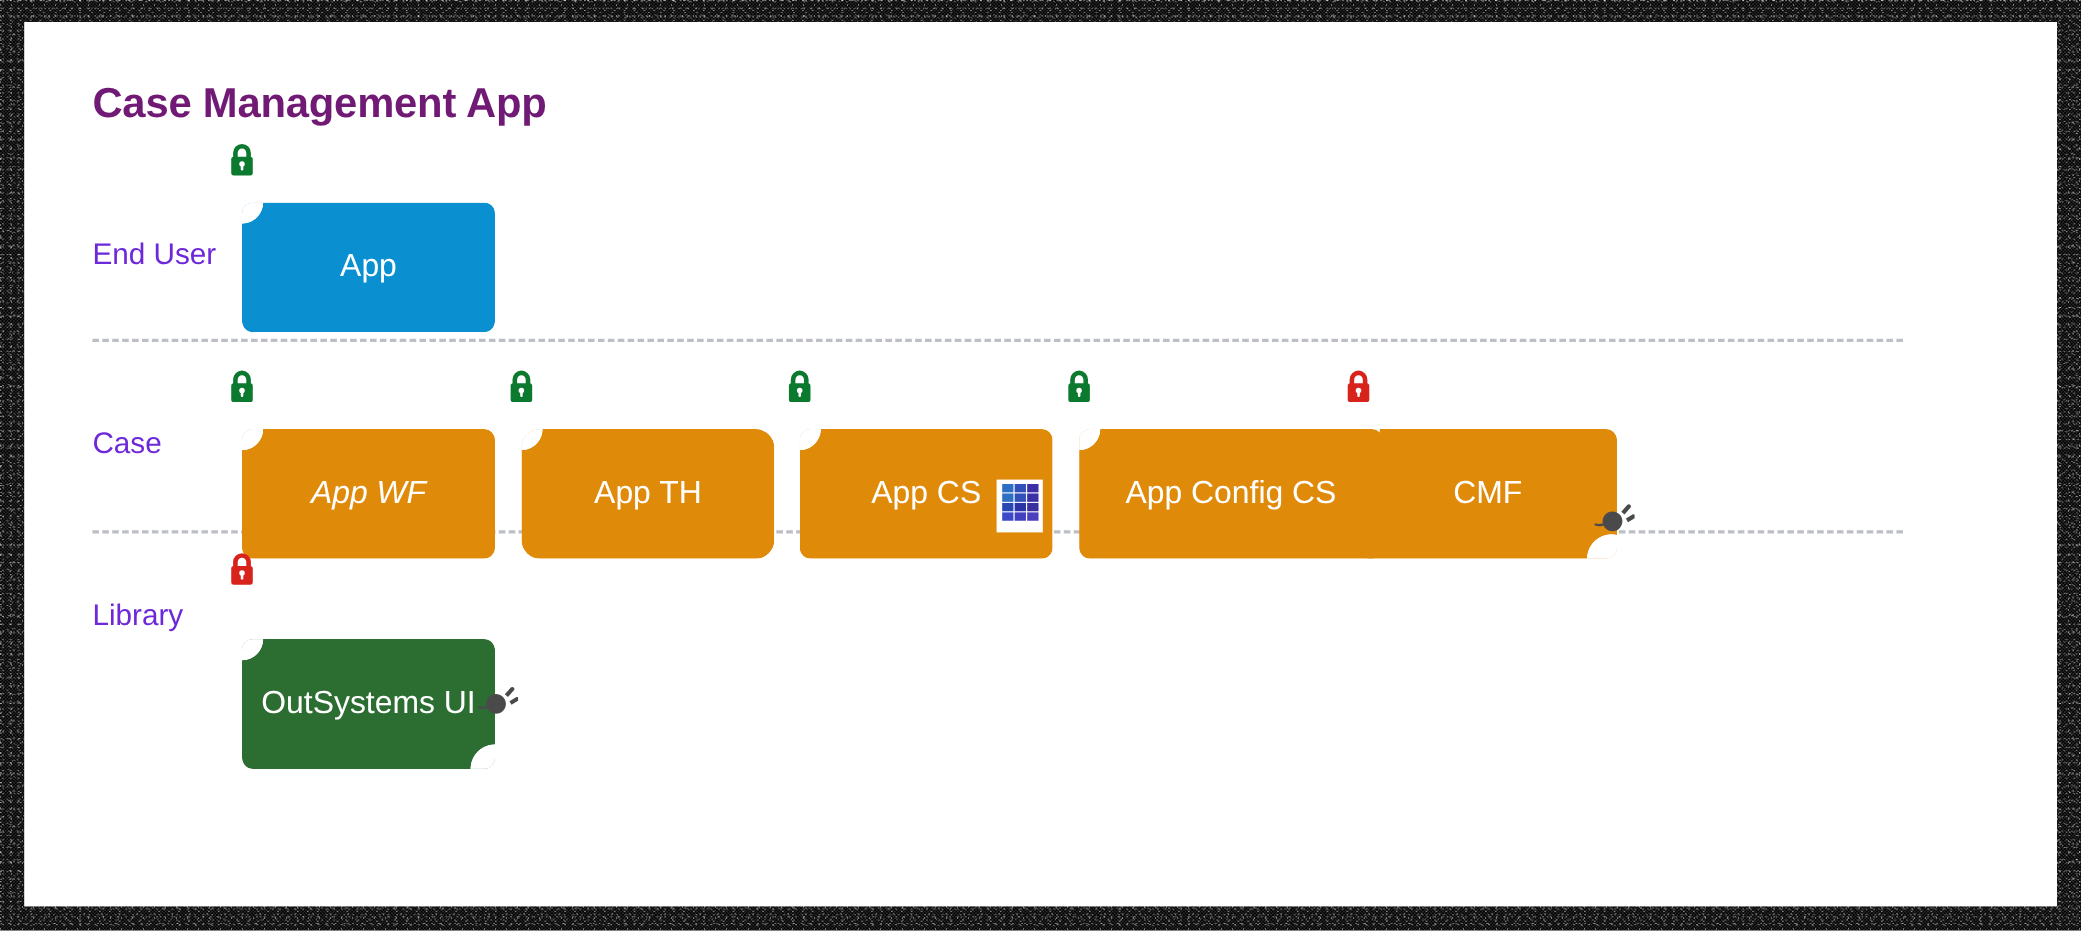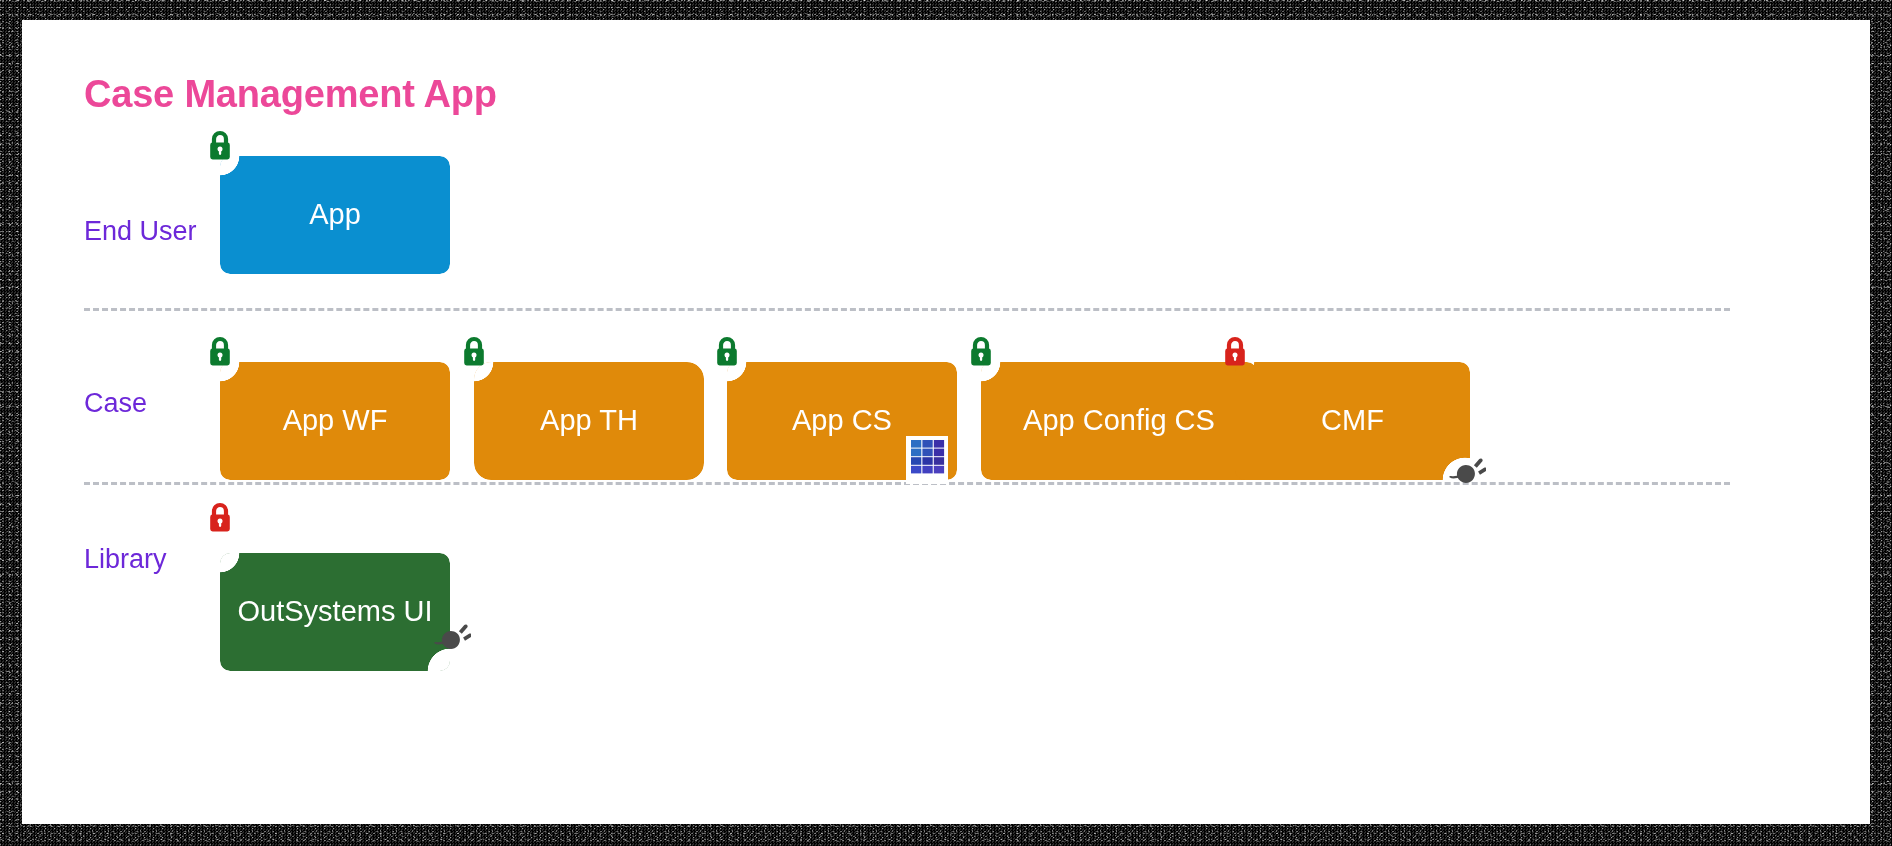--- a/index.html
+++ b/index.html
@@ -58,21 +58,21 @@
     overflow: hidden;
   }
 
   
   #page-title {
     position: absolute;
     left: 62px;
     top: 53px;
     font-size: 38px;
     font-weight: bold;
-    color: #ec4899;
+    color: #701a75;
     letter-spacing: -0.2px;
     white-space: nowrap;
   }
   .layer-label {
     position: absolute;
     left: 62px;
     font-size: 27px;
     color: #6d28d9;
     white-space: nowrap;
   }
@@ -95,20 +95,21 @@
     white-space: nowrap;
     
     -webkit-mask-image:
       radial-gradient(circle 19px at 0px 0px, transparent 0 19px, #000 19.6px),
       linear-gradient(#000, #000);
     -webkit-mask-composite: source-in;
     mask-image:
       radial-gradient(circle 19px at 0px 0px, transparent 0 19px, #000 19.6px),
       linear-gradient(#000, #000);
     mask-composite: intersect;
+    margin-top: 28px;
   }
   .module .label { transform: translateY(-1px); }
 
   
   .lock-badge {
     position: absolute;
     width: 26px;
     height: 32px;
     left: -13px;
     top: -26px;
@@ -164,21 +165,21 @@
     </div>
     <div class="lock-badge" style="left:185px; top:110px;">
       <svg viewBox="0 0 26 32" xmlns="http://www.w3.org/2000/svg">
         <path d="M7 13 V9 a6 6 0 0 1 12 0 v4" fill="none" stroke="#0C7A2E" stroke-width="4.2"></path>
         <rect x="3.2" y="12.5" width="19.6" height="17" rx="2.4" fill="#0C7A2E"></rect>
         <circle cx="13" cy="19" r="2.5" fill="#ffffff"></circle>
         <rect x="11.9" y="19.5" width="2.3" height="5.4" rx="1.1" fill="#ffffff"></rect>
       </svg>
     </div>
 
-    <div class="module" style="left:198px; top:342px; width:230px; background:#E08A0A;">
+    <div class="module" style="left:198px; top:342px; width:230px; background:#E08A0A;font-style:italic;">
       <span class="label">App WF</span>
     </div>
     <div class="lock-badge" style="left:185px; top:316px;">
       <svg viewBox="0 0 26 32" xmlns="http://www.w3.org/2000/svg">
         <path d="M7 13 V9 a6 6 0 0 1 12 0 v4" fill="none" stroke="#0C7A2E" stroke-width="4.2"></path>
         <rect x="3.2" y="12.5" width="19.6" height="17" rx="2.4" fill="#0C7A2E"></rect>
         <circle cx="13" cy="19" r="2.5" fill="#ffffff"></circle>
         <rect x="11.9" y="19.5" width="2.3" height="5.4" rx="1.1" fill="#ffffff"></rect>
       </svg>
     </div>

